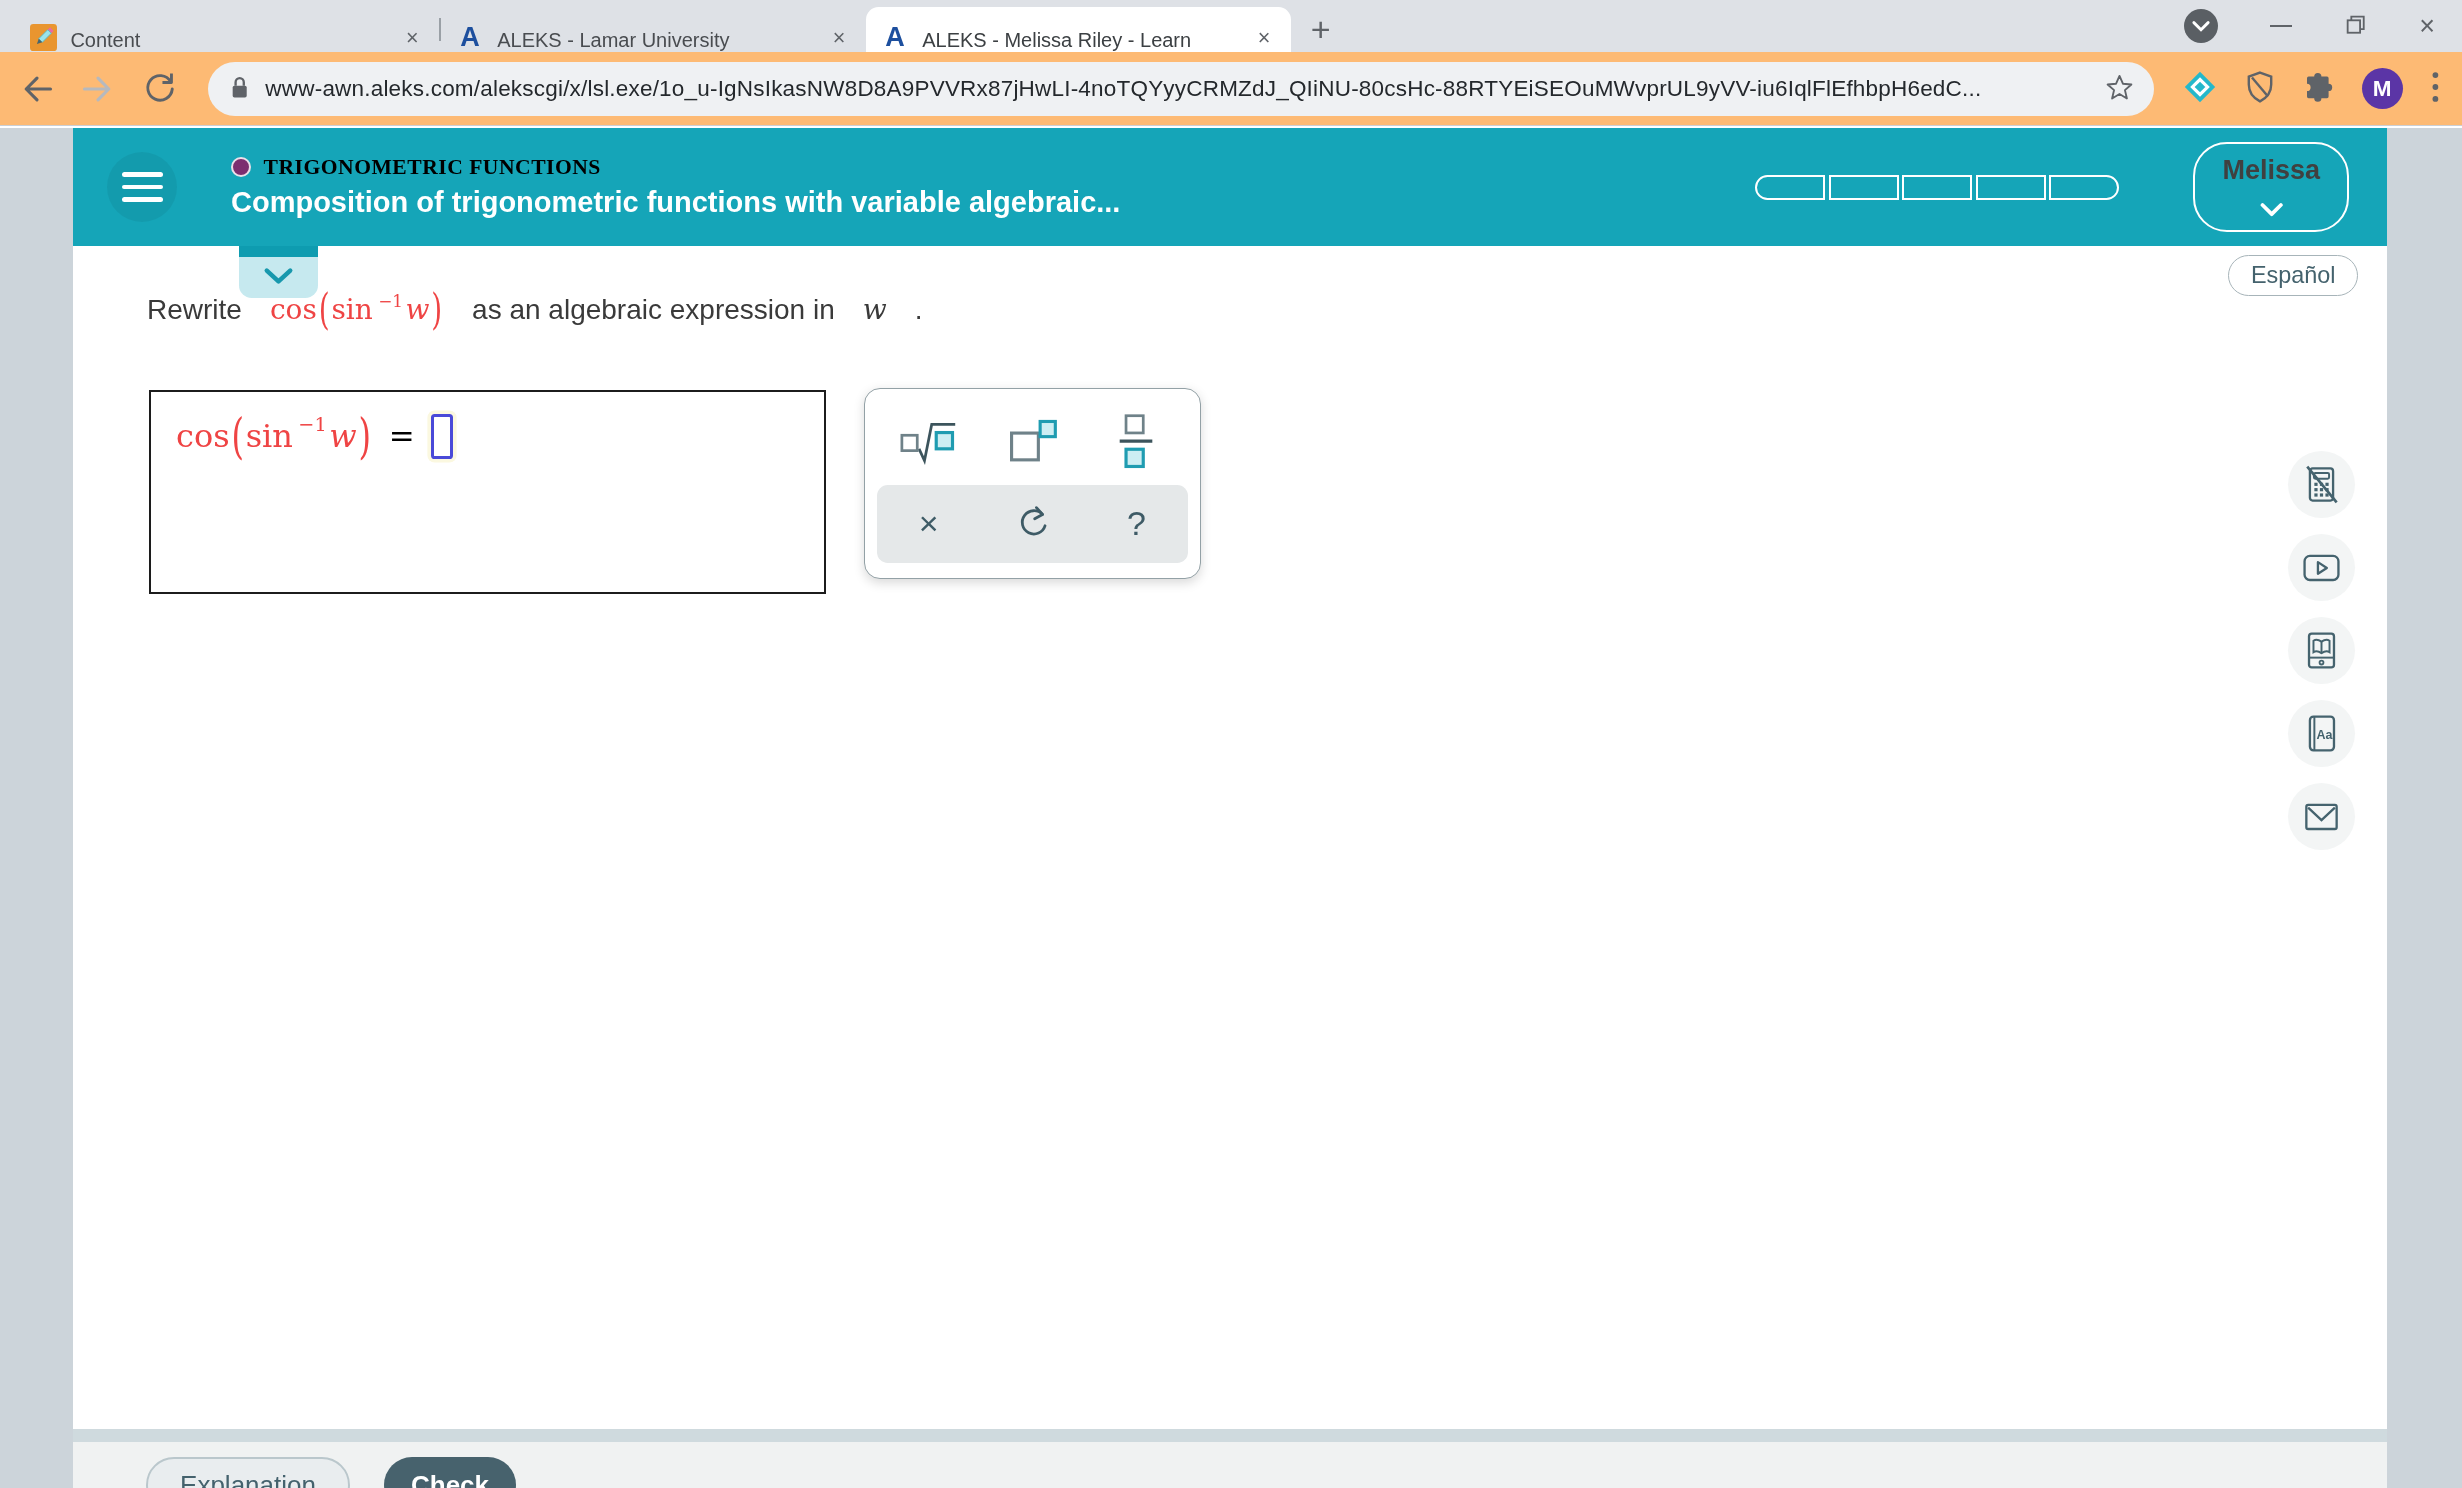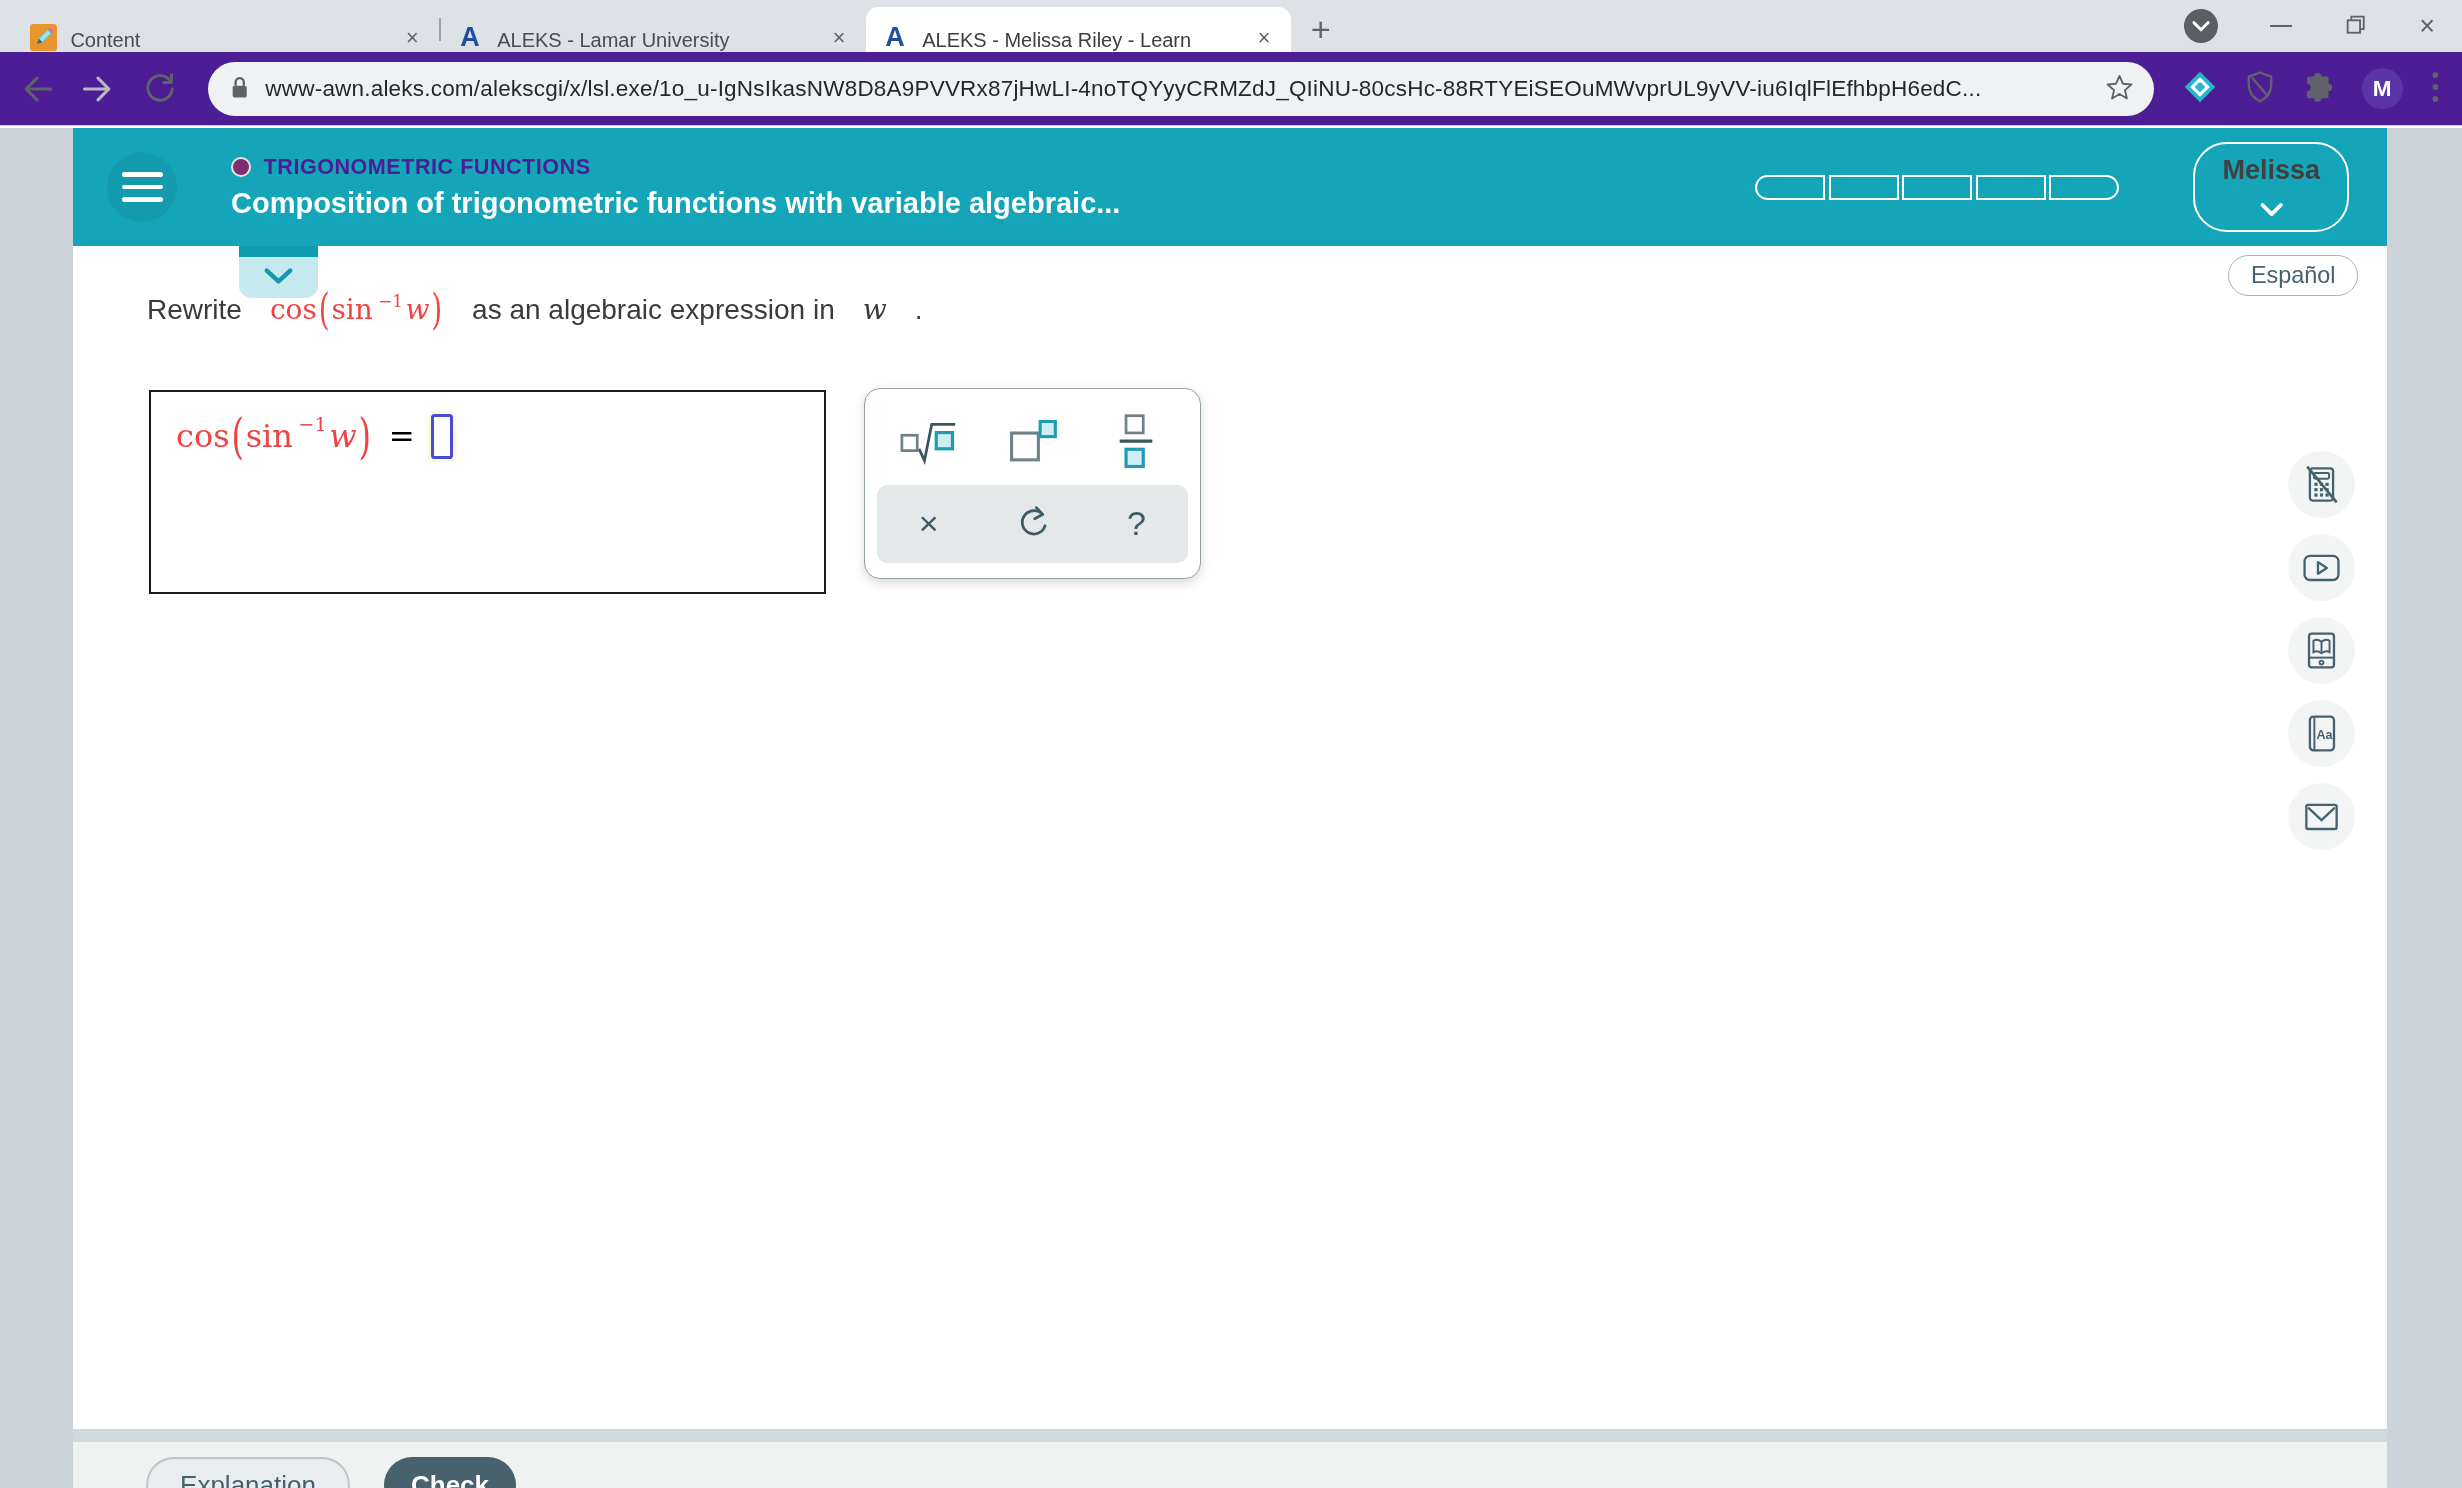--- a/index.html
+++ b/index.html
@@ -24,38 +24,38 @@
   .tab .tab-title{flex:1;white-space:nowrap;overflow:hidden;}
   .tab .tab-close{width:29px;height:29px;border-radius:50%;display:flex;align-items:center;justify-content:center;font-size:21.6px;color:#5f6368;}
   .tab-sep{width:1.8px;height:23.4px;background:#9aa0a6;margin-bottom:10.8px;flex:0 0 auto;}
   .aleks-a{font-weight:900;font-size:27px;color:var(--favicon-blue);font-family:"Liberation Sans",sans-serif;}
   .newtab{width:41px;height:41px;margin:0 0 1.8px 9px;display:flex;align-items:center;justify-content:center;font-size:34px;color:#5f6368;border-radius:50%;}
   .wincontrols{position:absolute;right:0;top:0;height:52px;display:flex;align-items:center;gap:52px;padding-right:27px;}
   .chev-circle{width:34px;height:34px;border-radius:50%;background:#5a5f64;display:flex;align-items:center;justify-content:center;}
   .min-bar{width:21.6px;height:2.7px;background:#5f6368;}
   .win-close{font-size:27px;color:#5f6368;line-height:1;}
 
-  .toolbar{position:absolute;left:0;top:52px;width:100%;height:74px;background:#4c1d95;display:flex;align-items:center;padding:0 18px;gap:23.4px;border-bottom:1.8px solid #cbcfd4;}
+  .toolbar{position:absolute;left:0;top:52px;width:100%;height:74px;background:#fdba74;display:flex;align-items:center;padding:0 18px;gap:23.4px;border-bottom:1.8px solid #cbcfd4;}
   .navbtn{width:38px;height:38px;display:flex;align-items:center;justify-content:center;}
   .omnibox{flex:1;height:54px;border-radius:27px;background:var(--omnibox-bg);display:flex;align-items:center;padding:0 20px;gap:14.4px;margin:0 5.4px;min-width:0;}
   .url-text{flex:1;font-size:22.5px;color:#24282c;white-space:nowrap;overflow:hidden;letter-spacing:0.2px;}
   .ext-row{display:flex;align-items:center;gap:27px;padding-right:3.6px;}
   .avatar{width:41px;height:41px;border-radius:50%;background:var(--avatar-purple);color:#fff;font-size:22.5px;font-weight:bold;display:flex;align-items:center;justify-content:center;}
 
   
   .page{position:absolute;left:0;top:128px;width:100%;bottom:0;background:var(--outer-bg);}
   .card{position:absolute;left:73px;top:0;width:2314px;height:1361px;background:#fff;overflow:hidden;}
 
   .aleks-header{position:absolute;left:0;top:0;width:100%;height:118px;background:var(--header-teal);display:flex;align-items:center;padding-left:34px;}
   .hamburger{width:70px;height:70px;border-radius:50%;background:rgba(0,0,0,0.06);display:flex;flex-direction:column;justify-content:center;align-items:center;gap:8px;flex:0 0 auto;}
   .hamburger span{display:block;width:41px;height:4.5px;border-radius:2.7px;background:#fff;}
   .brand{margin-left:54px;display:flex;flex-direction:column;gap:6.3px;}
   .topic-row{display:flex;align-items:center;gap:12.6px;}
   .topic-dot{width:20px;height:20px;border-radius:50%;background:var(--dot-purple);border:2.7px solid rgba(255,255,255,.85);}
-  .topic-text{color:#4c1d95;font-size:21.6px;font-weight:600;letter-spacing:0.5px;}
+  .topic-text{color:#000000;font-size:21.6px;font-weight:600;letter-spacing:0.5px;font-family:Liberation Serif, serif;}
   .subtitle{color:#fff;font-size:29px;font-weight:bold;}
   .progress{margin-left:auto;display:flex;gap:3.6px;align-items:center;}
   .pseg{width:70px;height:25px;border:2.7px solid #fff;background:transparent;}
   .pseg:first-child{border-radius:12.6px 0 0 12.6px;}
   .pseg:last-child{border-radius:0 12.6px 12.6px 0;}
   .user-pill{margin:0 38px 0 74px;border:2.7px solid #fff;border-radius:34px;padding:11.7px 27px;display:flex;align-items:center;gap:14.4px;color:#404040;font-size:27px;font-weight:bold;flex-direction:column;}
 
   .content{position:absolute;left:0;top:118px;right:0;bottom:60px;background:#fff;}
   .chip{position:absolute;left:166px;top:0;width:79px;height:52px;border-radius:0 0 12.6px 12.6px;background:linear-gradient(to bottom,#0e9cb0 0,#0e9cb0 10.8px,var(--chip-teal) 10.8px);display:flex;align-items:center;justify-content:center;padding-top:7.2px;}
   .espanol{position:absolute;right:29px;top:9px;height:41px;line-height:38px;padding:0 21.6px;border:1.8px solid #a7b4b9;border-radius:21.6px;color:var(--slate);font-size:23.4px;background:#fff;}

